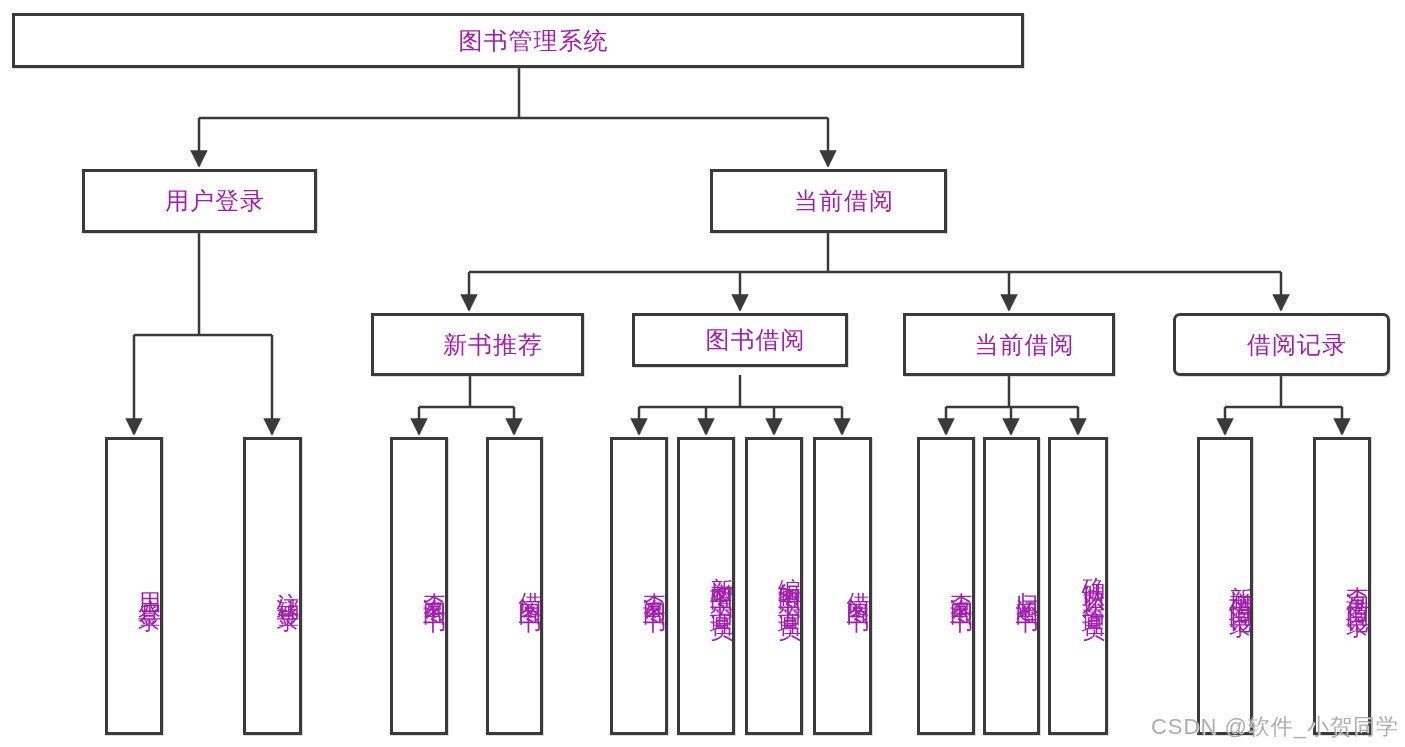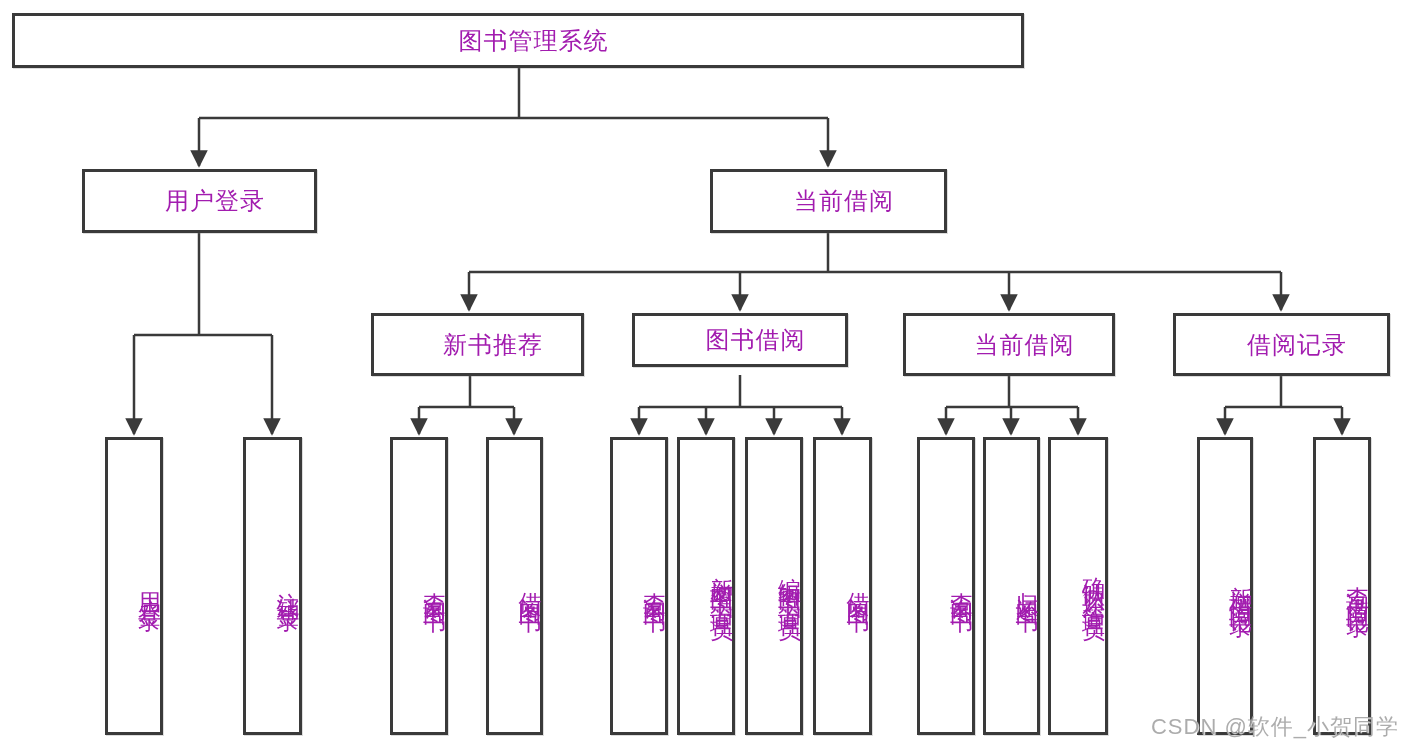--- a/index.html
+++ b/index.html
@@ -111,21 +111,21 @@
 
   <div class="node h" style="left:371px; top:313px; width:213px; height:63px;">
     <span>新书推荐</span>
   </div>
   <div class="node h" style="left:632px; top:313px; width:216px; height:54px;">
     <span>图书借阅</span>
   </div>
   <div class="node h" style="left:903px; top:313px; width:212px; height:63px;">
     <span>当前借阅</span>
   </div>
-  <div class="node h" style="left:1173px; top:313px; width:217px; height:63px;">
+  <div class="node h" style="left:1173px; top:313px; width:217px; height:63px;border-radius:7px;">
     <span>借阅记录</span>
   </div>
 
   <div class="node v" style="left:105px; top:437px; width:58px; height:298px;">
     <span class="vtext">用户登录</span>
   </div>
   <div class="node v" style="left:243px; top:437px; width:59px; height:298px;">
     <span class="vtext">注销登录</span>
   </div>
 

